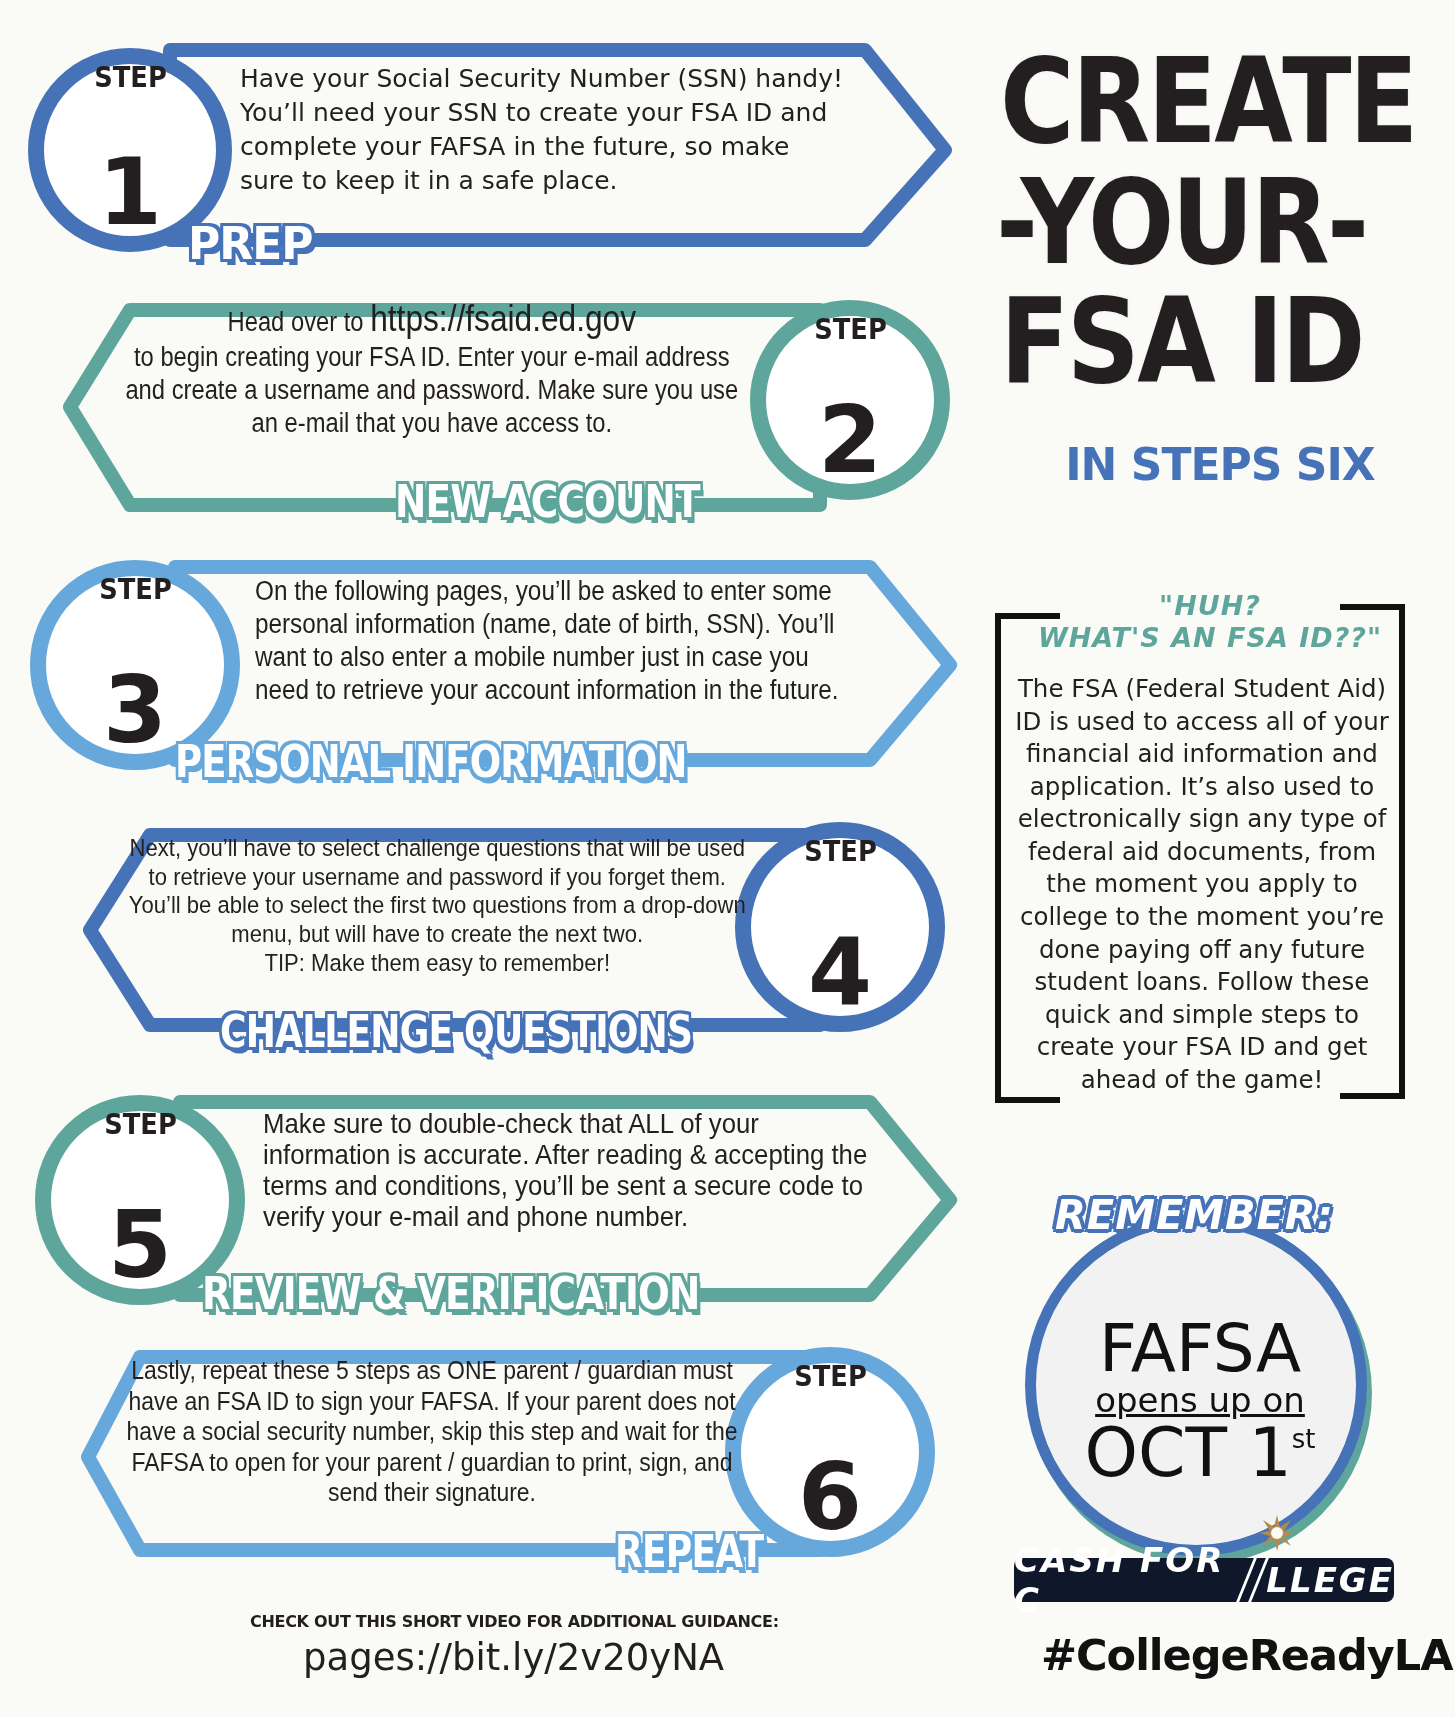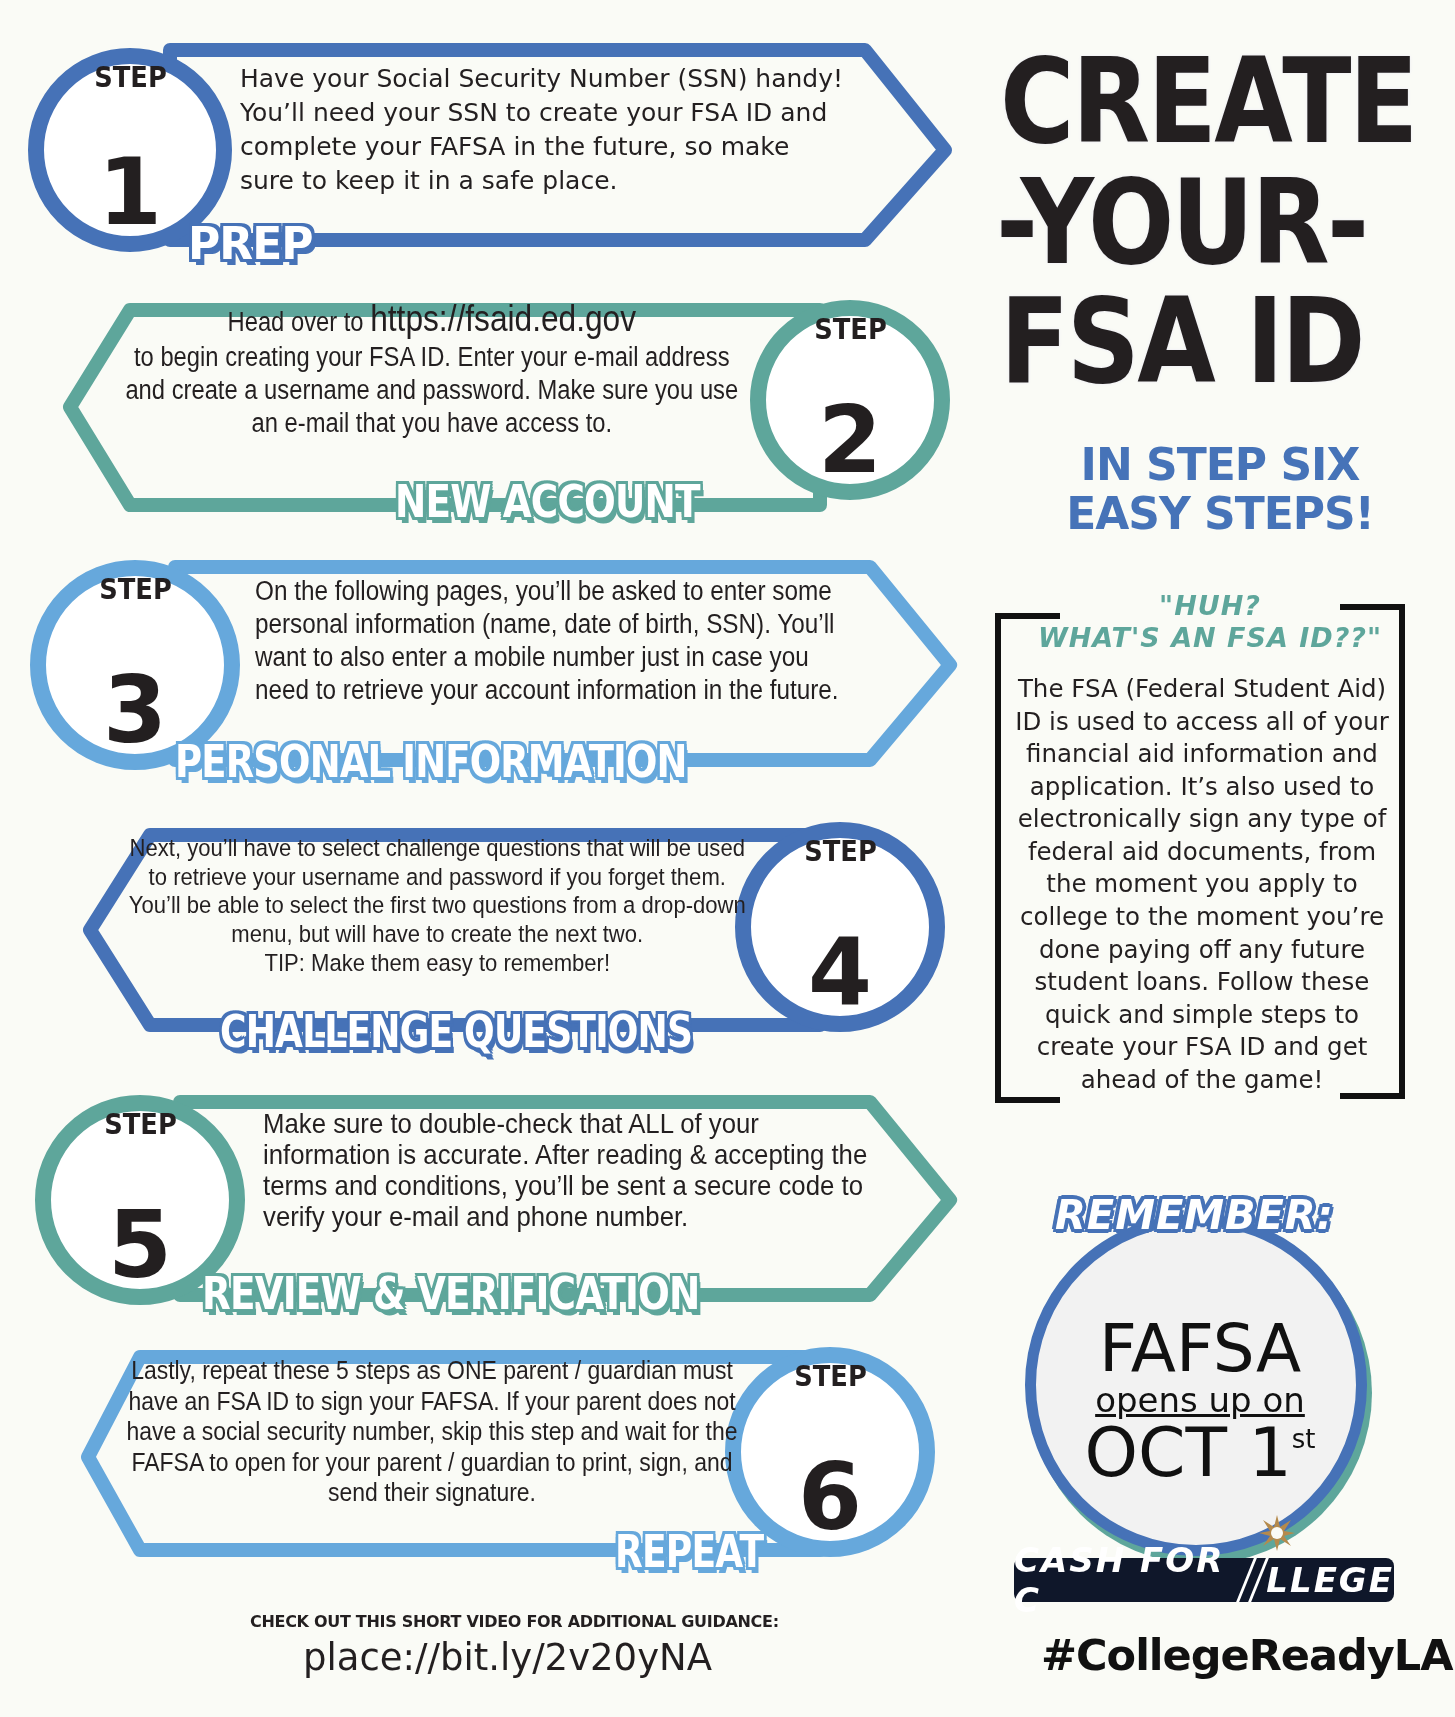--- a/index.html
+++ b/index.html
@@ -125,28 +125,27 @@
   </svg>
   <div class="circle" style="left:645px; top:2px; width:210px; height:210px; border:16px solid #66a8dc;">
     <span class="step-word">STEP</span>
     <span class="step-num">6</span>
   </div>
   <div class="body-text condensed" style="left:28px; top:10px; width:720px; text-align:center; font-size:25.5px; line-height:1.2; transform:scaleX(0.9);">Lastly, repeat these 5 steps as ONE parent / guardian must have an FSA ID to sign your FAFSA. If your parent does not have a social security number, skip this step and wait for the FAFSA to open for your parent / guardian to print, sign, and send their signature.</div>
   <div class="label light" style="left:535px; top:185px; transform:scaleX(0.82); transform-origin:left top;">REPEAT</div>
 </div>
 
 <div class="footer-title" style="left:250px; top:1612px;">CHECK OUT THIS SHORT VIDEO FOR ADDITIONAL GUIDANCE:</div>
-<div class="footer-link" style="left:303px; top:1636px;">place://bit.ly/2v20yNA</div>
+<div class="footer-link" style="left:303px; top:1636px;">pages://bit.ly/2v20yNA</div>
 
 <div class="title-line" style="left:1000px; top:42px; transform:scaleX(0.86); transform-origin:left top;">CREATE</div>
 <div class="title-line" style="left:996px; top:163px; transform:scaleX(0.86); transform-origin:left top;">-YOUR-</div>
 <div class="title-line" style="left:1000px; top:282px; transform:scaleX(0.86); transform-origin:left top;">FSA ID</div>
 <div class="subtitle" style="left:1060px; top:440px; width:320px;">
-  <span>IN STEP SIX</span><br>
-  <span>EASY STEPS!</span>
+  <span>IN STEPS SIX</span><br>
 </div>
 
 <div class="bracket" style="left:995px; top:613px; width:65px; height:490px; border-right:none;"></div>
 <div class="bracket" style="left:1340px; top:604px; width:65px; height:495px; border-left:none;"></div>
 <div class="huh" style="left:1030px; top:590px; width:360px;">
   <span>"HUH?</span><br>
   <span>WHAT'S AN FSA ID??"</span>
 </div>
 <div class="about" style="left:1012px; top:673px; width:380px;">The FSA (Federal Student Aid) ID is used to access all of your financial aid information and application. It’s also used to electronically sign any type of federal aid documents, from the moment you apply to college to the moment you’re done paying off any future student loans.  Follow these quick and simple steps to create your FSA ID and get ahead of the game!</div>
 

